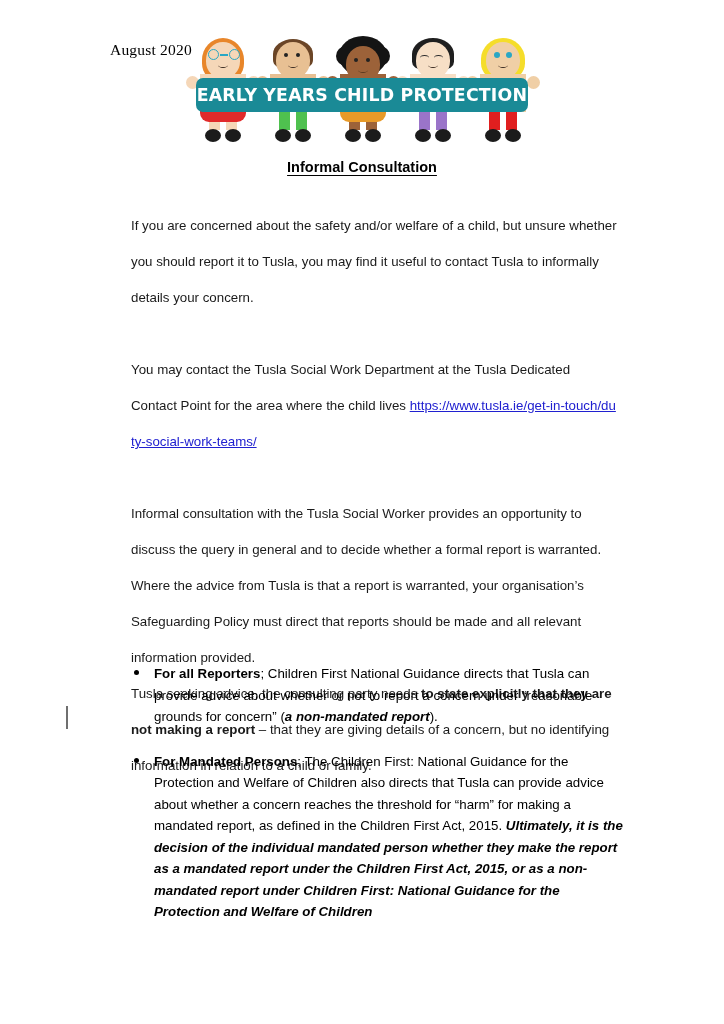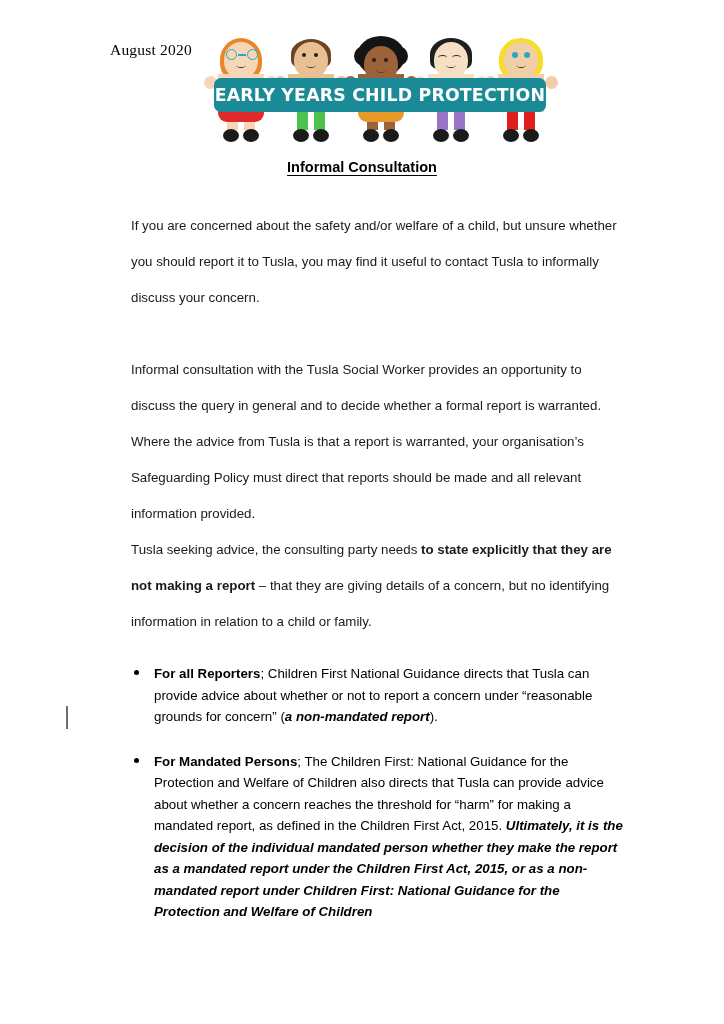--- a/index.html
+++ b/index.html
@@ -31,21 +31,21 @@
     top: 41px;
     font-family: "Liberation Serif", serif;
     font-size: 15.5px;
     color: #000;
     letter-spacing: 0.2px;
   }
 
   
   .logo {
     position: absolute;
-    left: 206px;
+    left: 188px;
     top: 36px;
     width: 348px;
     height: 104px;
   }
   .kid {
     position: absolute;
     bottom: 0;
     width: 62px;
     height: 104px;
   }
@@ -389,22 +389,23 @@
 
       <div class="banner">
         <span class="banner-text">EARLY YEARS CHILD PROTECTION</span>
       </div>
     </div>
   </div>
 
   <div class="doc-heading">Informal Consultation</div>
 
   <div class="body-block">
-    <p class="para">If you are concerned about the safety and/or welfare of a child, but unsure whether you should report it to Tusla, you may find it useful to contact Tusla to informally discuss your concern.</p>
-
+    <p class="para">If you are concerned about the safety and/or welfare of a child, but unsure whether you should report it to Tusla, you may find it useful to contact Tusla to informally details your concern.</p>
+
+    <p class="para"><span>You may contact the Tusla Social Work Department at the Tusla Dedicated Contact Point for the area where the child lives </span><a class="link" href="#">https://www.tusla.ie/get-in-touch/duty-social-work-teams/</a></p>
 
     <p class="para tight">Informal consultation with the Tusla Social Worker provides an opportunity to discuss the query in general and to decide whether a formal report is warranted. Where the advice from Tusla is that a report is warranted, your organisation’s Safeguarding Policy must direct that reports should be made and all relevant information provided.</p>
 
     <p class="para tight"><span>Tusla seeking advice, the consulting party needs </span><b>to state explicitly that they are not making a report</b><span> – that they are giving details of a concern, but no identifying information in relation to a child or family.</span></p>
   </div>
 
   <div class="bullets">
     <div class="bullet-row">
       <span class="bullet-dot"></span>
       <span class="lead">For all Reporters</span><span>; Children First National Guidance directs that Tusla can provide advice about whether or not to report a concern under “reasonable grounds for concern” (</span><span class="bi">a non-mandated report</span><span>).</span>

